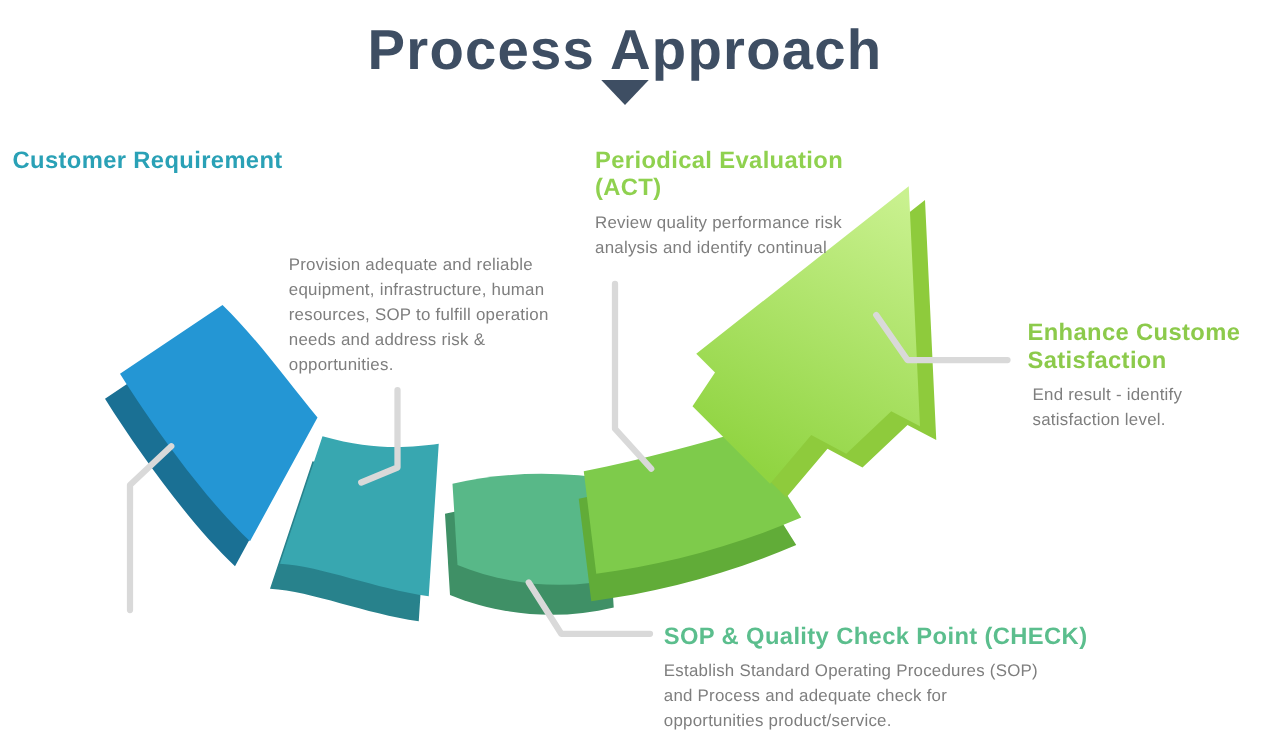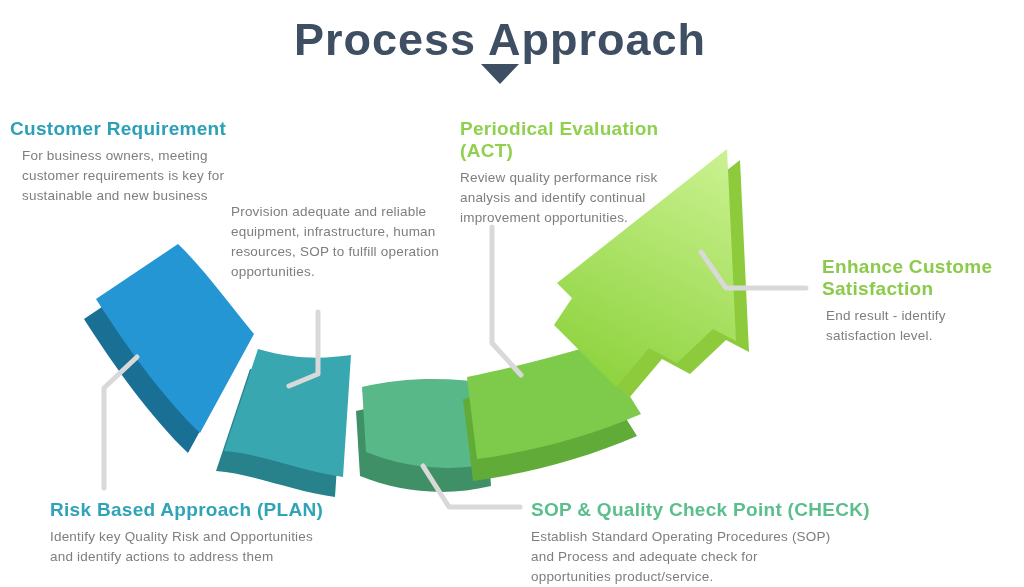--- a/index.html
+++ b/index.html
@@ -23,21 +23,21 @@
     line-height:22px;
   }
   .body{
     margin-top:6px;
     font-size:13.5px;line-height:20px;color:#7E7E7E;letter-spacing:0.2px;
   }
   
   .b-cr{left:10px;top:118px;width:240px;}
   .b-cr .body{padding-left:12px;}
   .b-do{left:231px;top:200px;width:230px;}
-  .b-act{left:460px;top:118px;width:240px;}
+  .b-act{left:476px;top:118px;width:240px;}
   .b-enh{left:822px;top:256px;width:200px;}
   .b-enh .body{padding-left:4px;}
   .b-plan{left:50px;top:499px;width:330px;}
   .b-sop{left:531px;top:499px;width:360px;}
 </style>
 </head>
 <body>
 
 <div class="canvas">
 
@@ -82,60 +82,48 @@
       <path d="M 423,466 L 449,507 L 520,507" stroke="#D9D9D9"></path>
       <path d="M 492,227 L 492,343 L 521,375" stroke="#D9D9D9"></path>
       <path d="M 701,252 L 726,288 L 806,288" stroke="#D9D9D9"></path>
     </g>
   </svg>
 
   <div class="title" style="color: rgb(62, 78, 99);">Process Approach</div>
 
   <div class="block b-cr">
     <div class="heading" style="color: rgb(42, 161, 182);">Customer Requirement</div>
-    <div class="body">
-      <div>For business owners, meeting</div>
-      <div>customer requirements is key for</div>
-      <div>sustainable and new business</div>
-    </div>
   </div>
 
   <div class="block b-do">
     <div class="body" style="margin-top:2px;">
       <div>Provision adequate and reliable</div>
       <div>equipment, infrastructure, human</div>
       <div>resources, SOP to fulfill operation</div>
+      <div>needs and address risk &amp;</div>
       <div>opportunities.</div>
     </div>
   </div>
 
   <div class="block b-act">
     <div class="heading" style="color: rgb(143, 209, 79);">Periodical Evaluation (ACT)</div>
     <div class="body">
       <div>Review quality performance risk</div>
       <div>analysis and identify continual</div>
-      <div>improvement opportunities.</div>
     </div>
   </div>
 
   <div class="block b-enh">
     <div class="heading" style="color: rgb(140, 202, 75);">Enhance Customer Satisfaction</div>
     <div class="body">
       <div>End result - identify</div>
       <div>satisfaction level.</div>
     </div>
   </div>
 
-  <div class="block b-plan">
-    <div class="heading" style="color: rgb(47, 163, 184);">Risk Based Approach (PLAN)</div>
-    <div class="body">
-      <div>Identify key Quality Risk and Opportunities</div>
-      <div>and identify actions to address them</div>
-    </div>
-  </div>
 
   <div class="block b-sop">
     <div class="heading" style="color: rgb(91, 190, 141);">SOP &amp; Quality Check Point (CHECK)</div>
     <div class="body">
       <div>Establish Standard Operating Procedures (SOP)</div>
       <div>and Process and adequate check for</div>
       <div>opportunities product/service.</div>
     </div>
   </div>
 

